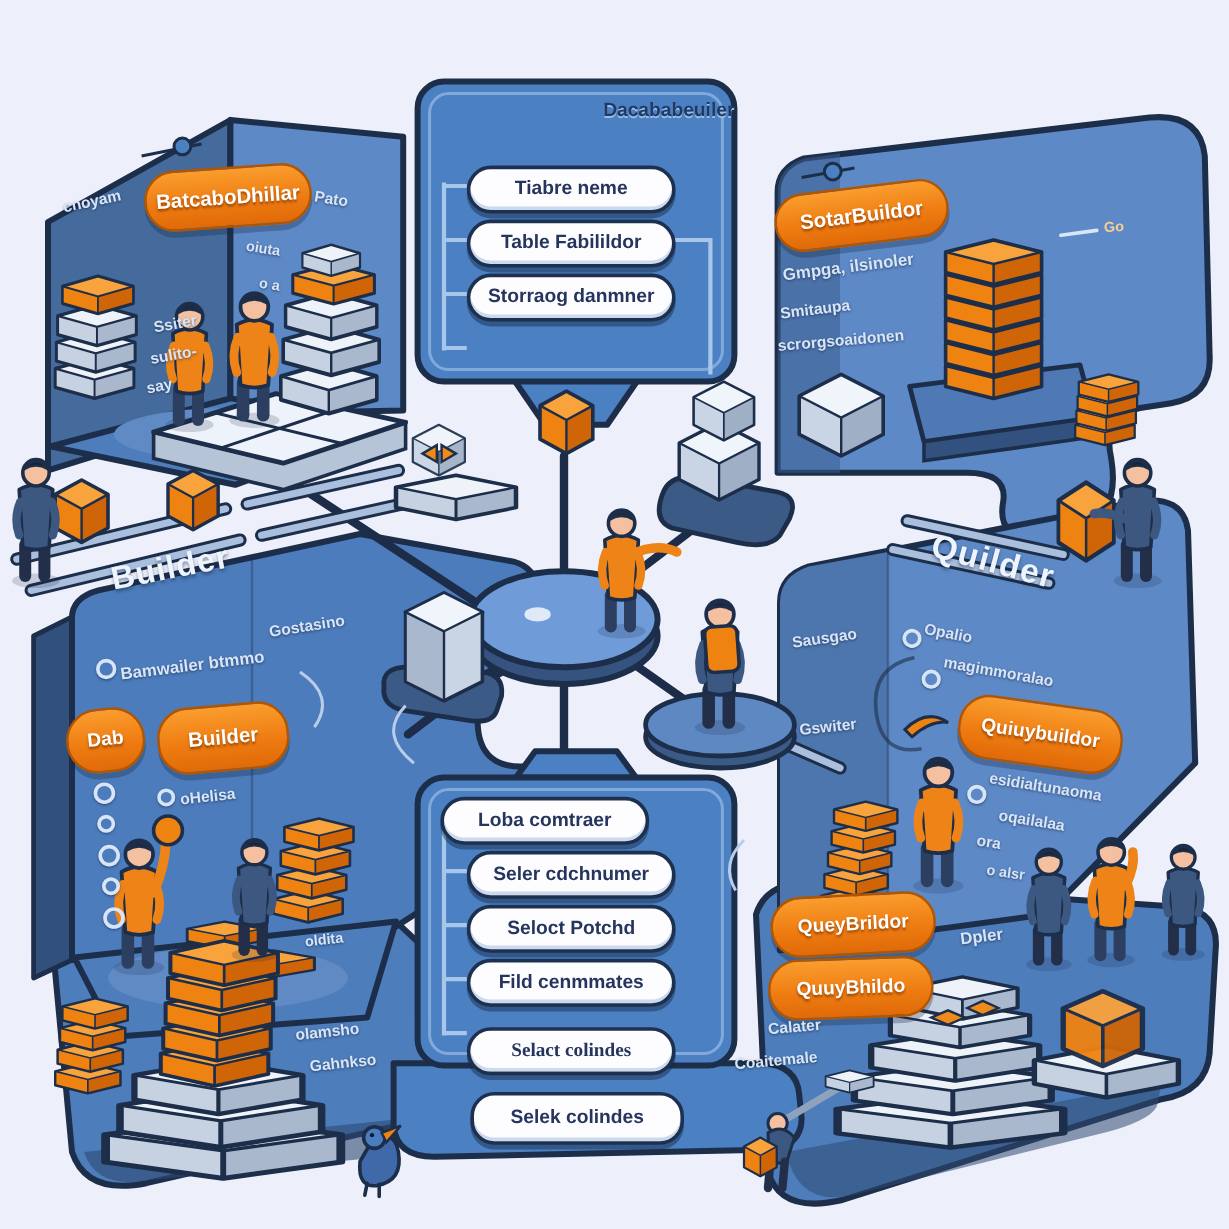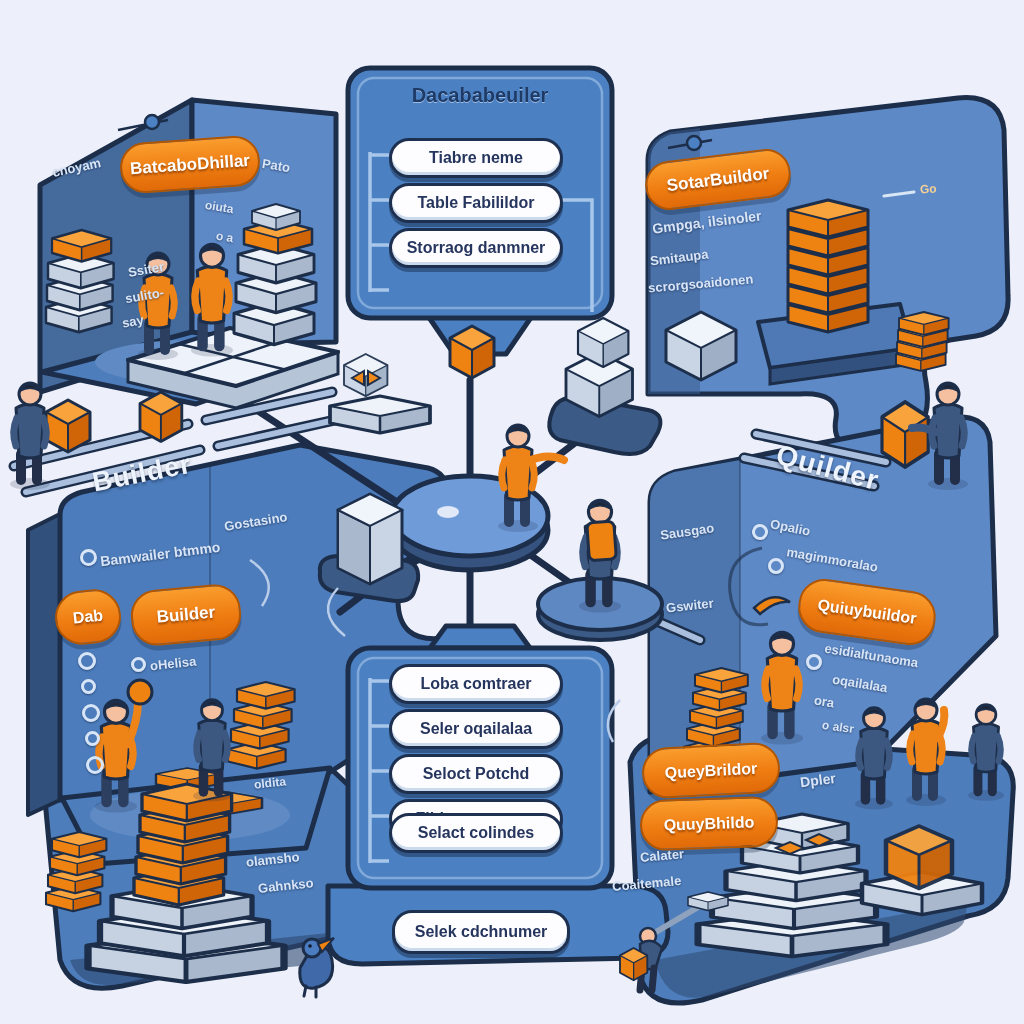--- a/index.html
+++ b/index.html
@@ -5,21 +5,21 @@
   html,body{margin:0;padding:0;background:#edf0fa;}
   #stage{position:relative;width:1024px;height:1024px;overflow:hidden;
     font-family:"Liberation Sans", sans-serif;background:#edf0fa;}
   #art{position:absolute;inset:0;}
   .txt{position:absolute;white-space:nowrap;pointer-events:none;}
   .lbl{color:#d8e5f7;font-weight:bold;font-size:13px;
     text-shadow:0 1px 2px rgba(15,30,60,.55);}
   .lbl-sm{font-size:12px;}
   .wall-title{color:#eef4fd;font-weight:bold;
     text-shadow:0 2px 3px rgba(15,30,60,.5);letter-spacing:1px;}
-  .navy-title{color:#1e3a66;font-weight:bold;font-size:20px;text-align:center;
+  .navy-title{color:#1e3a66;font-weight:bold;font-size:16px;text-align:right;
     text-shadow:0 1px 0 #9dbce4;}
   .pill{position:absolute;display:flex;align-items:center;justify-content:center;
     background:#fdfdff;border:3px solid #1e3050;border-radius:20px;
     color:#25355e;font-weight:bold;font-size:16px;
     box-shadow:0 4px 0 rgba(20,40,70,.45), inset 0 -3px 0 #ccdaee;}
   .badge{position:absolute;display:flex;align-items:center;justify-content:center;
     background:linear-gradient(180deg,#fa9d2e 0%,#ef7d12 55%,#e06a08 100%);
     border:2px solid #b05603;border-radius:26px;color:#fff;font-weight:bold;
     font-size:17px;text-shadow:0 2px 2px rgba(110,45,0,.65);
     box-shadow:0 5px 0 rgba(20,40,70,.3);}
@@ -348,26 +348,26 @@
 <div class="badge" style="left:55px;top:590px;width:62px;height:50px;border-radius:30px;font-size:16px;transform:rotate(-6deg);">Dab</div>
 <div class="badge" style="left:131px;top:587px;width:106px;height:52px;border-radius:26px;transform:rotate(-5deg);">Builder</div>
 <span class="ring" style="left:131px;top:657px;width:9px;height:9px;"></span>
 <div class="txt lbl" style="left:150px;top:656px;transform:rotate(-6deg);">oHelisa</div>
 <span class="ring" style="left:78px;top:652px;width:12px;height:12px;"></span>
 <span class="ring" style="left:81px;top:679px;width:9px;height:9px;"></span>
 <span class="ring" style="left:82px;top:704px;width:12px;height:12px;"></span>
 <span class="ring" style="left:85px;top:731px;width:9px;height:9px;"></span>
 <span class="ring" style="left:86px;top:756px;width:12px;height:12px;"></span>
 
-<div class="pill" style="left:389px;top:664px;width:168px;height:34px;">Loba comtraer</div>
-<div class="pill" style="left:389px;top:709px;width:168px;height:34px;">Seler oqailalaa</div>
+<div class="pill" style="left:367px;top:664px;width:168px;height:34px;">Loba comtraer</div>
+<div class="pill" style="left:389px;top:709px;width:168px;height:34px;">Seler cdchnumer</div>
 <div class="pill" style="left:389px;top:754px;width:168px;height:34px;">Seloct Potchd</div>
 <div class="pill" style="left:389px;top:799px;width:168px;height:34px;">Fild cenmmates</div>
-<div class="pill" style="left:389px;top:813px;width:168px;height:34px;">Selact colindes</div>
-<div class="pill" style="left:392px;top:910px;width:172px;height:38px;">Selek cdchnumer</div>
+<div class="pill" style="left:389px;top:856px;width:168px;height:34px;font-family:Liberation Serif, serif;">Selact colindes</div>
+<div class="pill" style="left:392px;top:910px;width:172px;height:38px;">Selek colindes</div>
 
 <div class="txt wall-title" style="left:775px;top:452px;font-size:28px;transform:rotate(15deg);">Quilder</div>
 <div class="txt lbl" style="left:660px;top:524px;transform:rotate(-8deg);">Sausgao</div>
 <div class="txt lbl" style="left:666px;top:598px;transform:rotate(-6deg);">Gswiter</div>
 <span class="ring" style="left:752px;top:524px;width:10px;height:10px;transform:rotate(11deg);"></span>
 <div class="txt lbl" style="left:770px;top:520px;transform:rotate(11deg);">Opalio</div>
 <span class="ring" style="left:768px;top:558px;width:10px;height:10px;"></span>
 <div class="txt lbl" style="left:786px;top:552px;transform:rotate(10deg);">magimmoralao</div>
 <div class="badge" style="left:798px;top:585px;width:134px;height:50px;font-size:16px;transform:rotate(8deg);">Quiuybuildor</div>
 <span class="ring" style="left:806px;top:654px;width:10px;height:10px;"></span>

